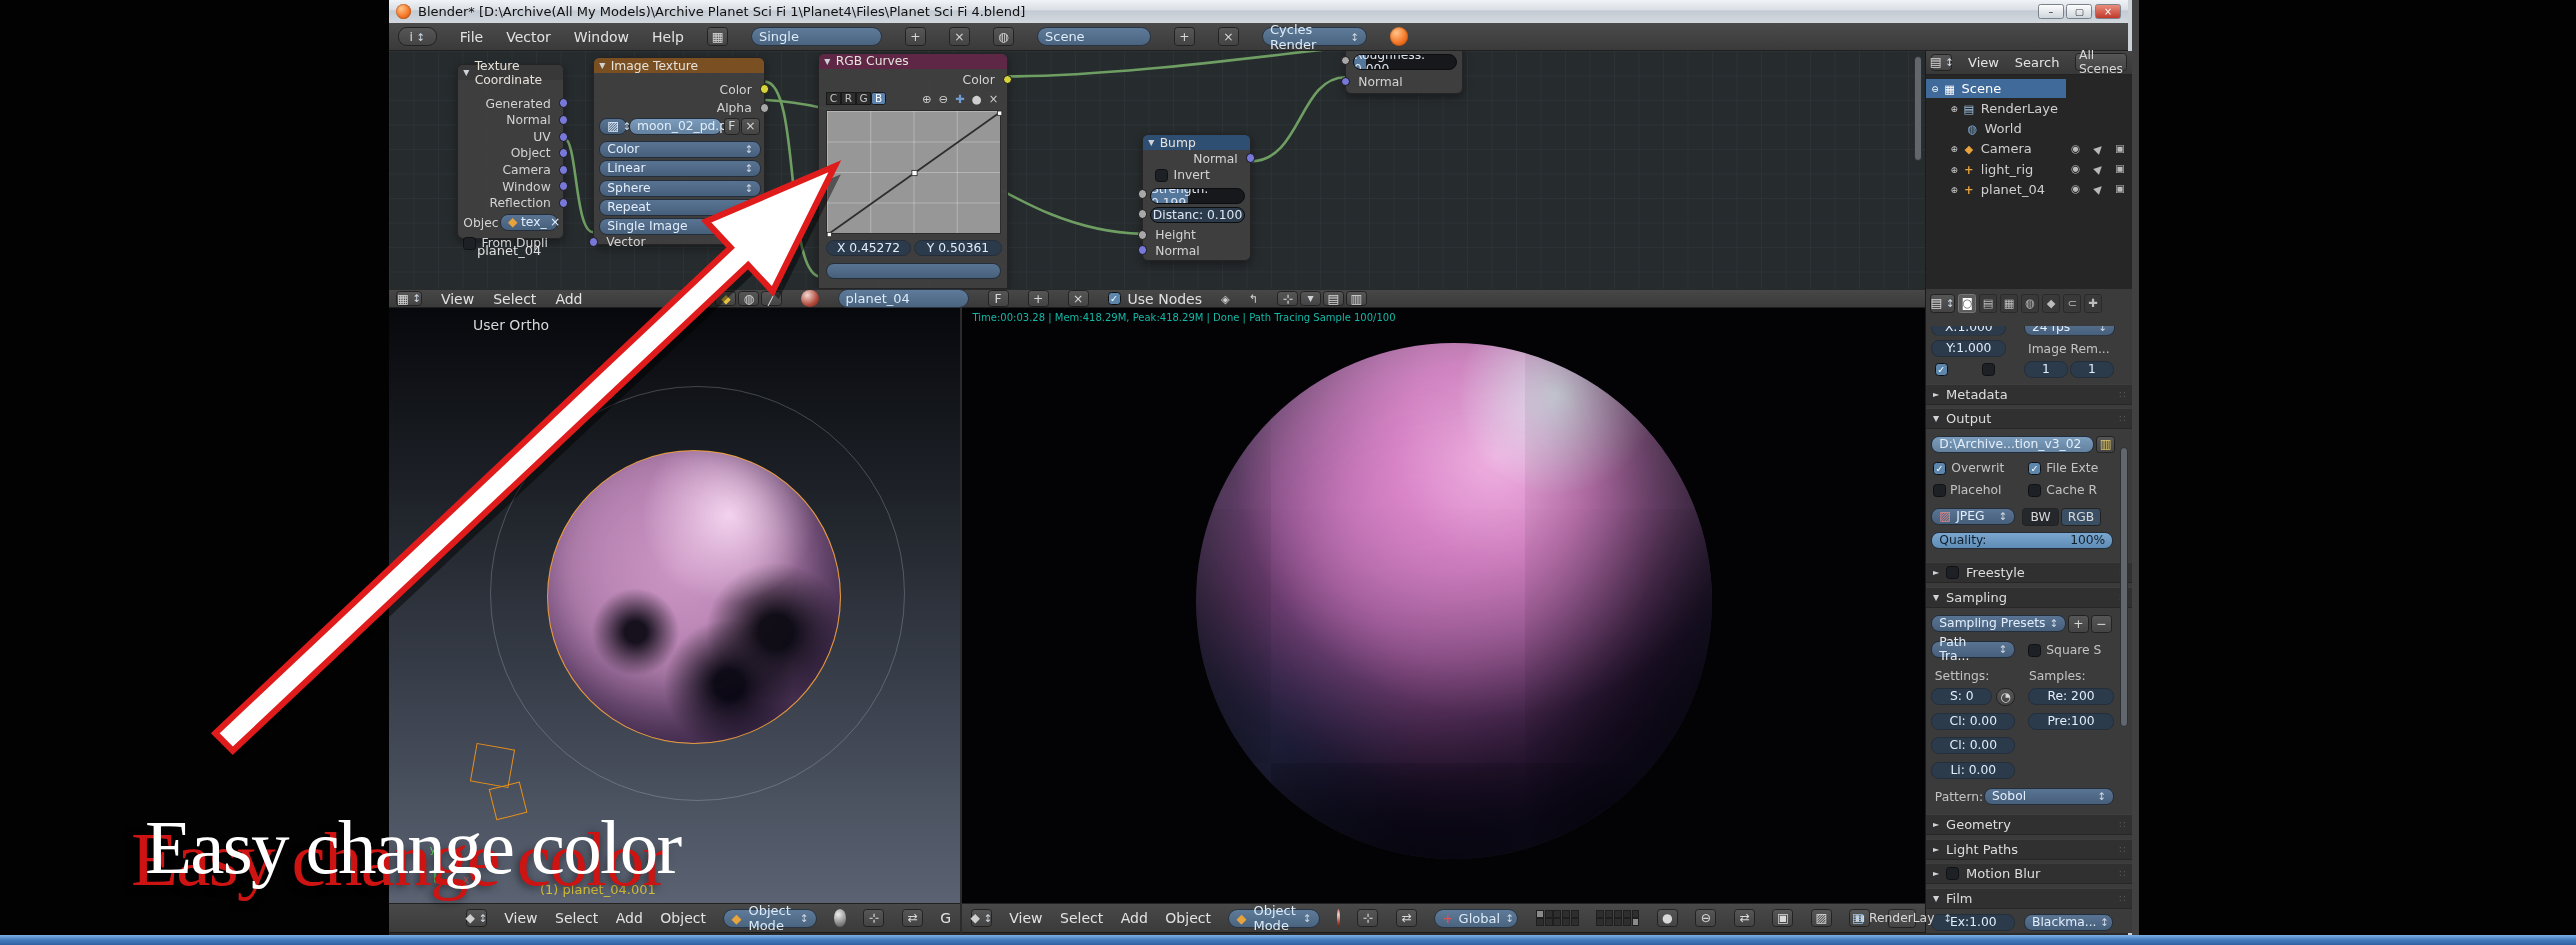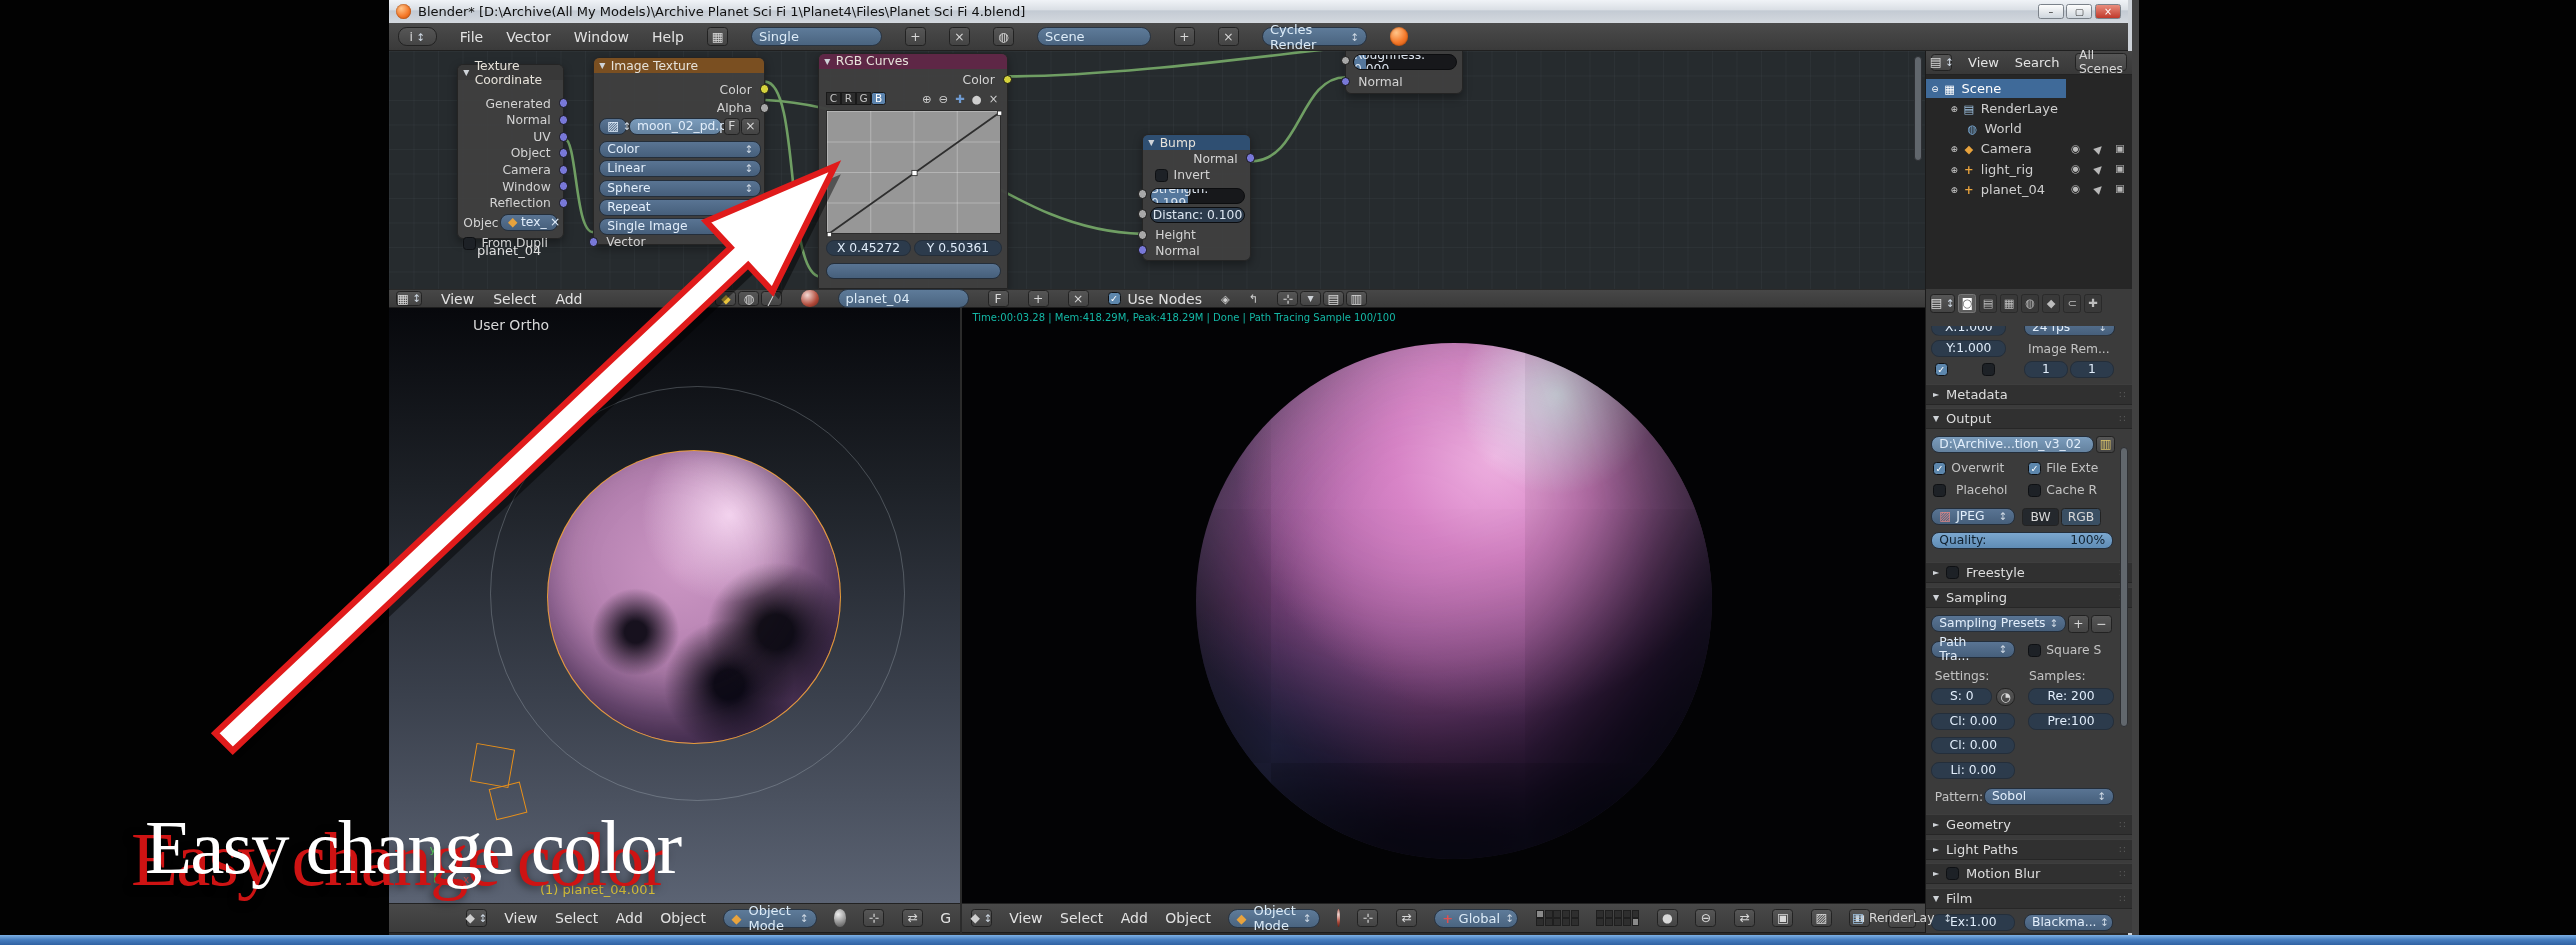--- a/index.html
+++ b/index.html
@@ -447,21 +447,21 @@
             <span>✓</span>
           </span>
           <span class="plabel" style="position:static">Overwrit</span>
         </span>
       <span style="position:absolute;left:102px;top:172px;display:flex;gap:5.3px;align-items:center">
           <span class="chk on">
             <span>✓</span>
           </span>
           <span class="plabel" style="position:static">File Exte</span>
         </span>
-      <span style="position:absolute;left:7px;top:194px;display:flex;gap:10px;align-items:center">
+      <span style="position:absolute;left:7px;top:194px;display:flex;gap:4px;align-items:center">
           <span class="chk"></span>
           <span class="plabel" style="position:static">Placehol</span>
         </span>
       <span style="position:absolute;left:102px;top:194px;display:flex;gap:5.3px;align-items:center">
           <span class="chk"></span>
           <span class="plabel" style="position:static">Cache R</span>
         </span>
       <div class="ndrop" style="left:5.3px;top:219px;width:84px;gap:5.3px">
           <span style="color:#d88">▨</span>
           <span>JPEG</span>

